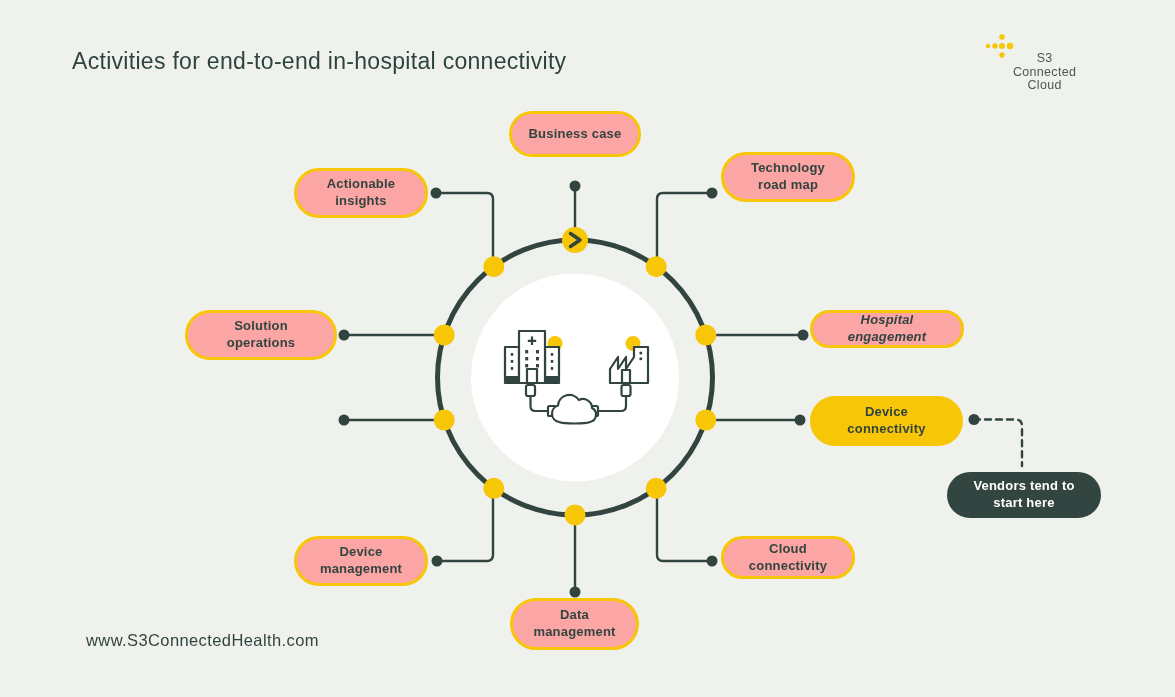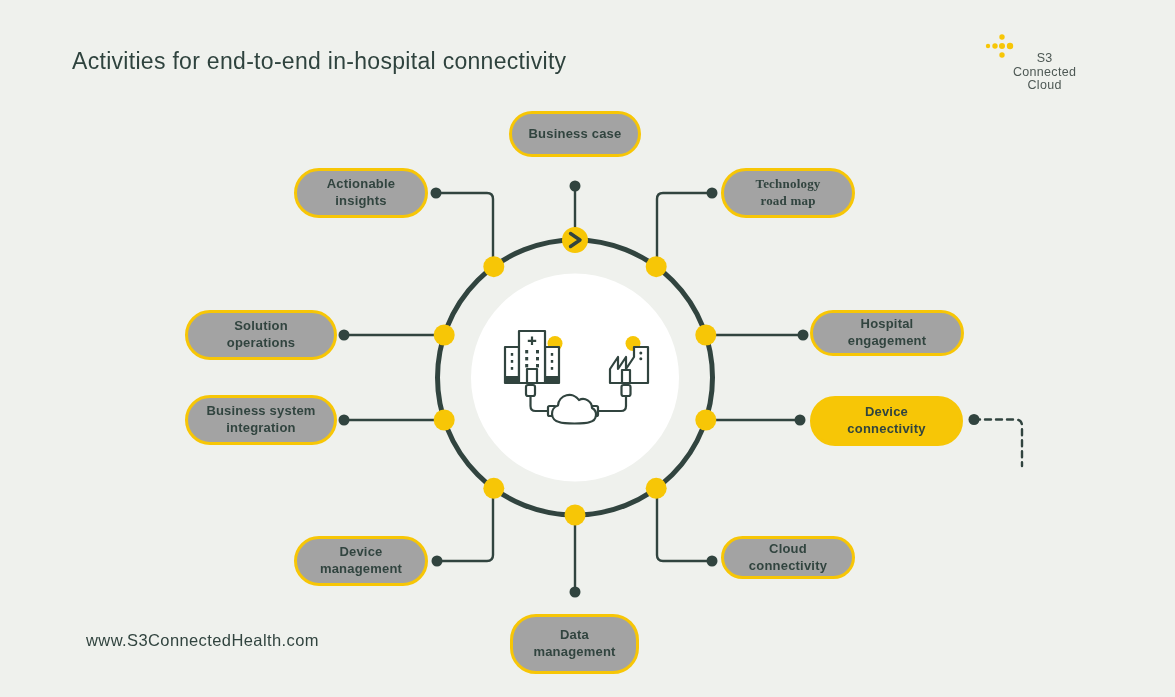--- a/index.html
+++ b/index.html
@@ -18,21 +18,21 @@
   .logo{position:absolute;left:982px;top:30px;width:120px;}
   .logo-text{
     position:absolute;left:31px;top:22px;
     font-size:12.5px;font-weight:400;line-height:13.5px;
     letter-spacing:.3px;color:#4D5854;text-align:center;
   }
   .diagram-svg{position:absolute;left:0;top:0;}
   .pill{
     position:absolute;box-sizing:border-box;
     display:flex;align-items:center;justify-content:center;
-    background:#a3a3a3;border:3px solid #F7C606;border-radius:26px;
+    background:#fca5a5;border:3px solid #F7C606;border-radius:26px;
     color:#31443F;font-size:13px;font-weight:700;line-height:1.3;
     text-align:center;white-space:pre-line;letter-spacing:.2px;
   }
   .pill.filled{background:#F7C606;border-color:#F7C606;}
   .pill.callout{background:#334540;border-color:#334540;color:#FFFFFF;}
   .footer{
     position:absolute;left:74px;top:631px;
     font-size:16.5px;letter-spacing:.4px;color:#31443F;margin-left:12px;
   }
 </style>
@@ -160,34 +160,34 @@
       <circle cx="344" cy="420" r="5.5"></circle>
       <circle cx="800" cy="420" r="5.5"></circle>
       <circle cx="437" cy="561" r="5.5"></circle>
       <circle cx="712" cy="561" r="5.5"></circle>
       <circle cx="575" cy="592" r="5.5"></circle>
       <circle cx="974" cy="419.5" r="5.5"></circle>
     </g>
   </svg>
 
   <div class="pill" style="left:509px;top:111px;width:132px;height:46px;">Business case</div>
-  <div class="pill" style="left:721px;top:168px;width:134px;height:50px;font-family:Liberation Serif, serif;">Technology
+  <div class="pill" style="left:721px;top:152px;width:134px;height:50px;">Technology
 road map</div>
-  <div class="pill" style="left:810px;top:310px;width:154px;height:46px;">Hospital
+  <div class="pill" style="left:810px;top:310px;width:154px;height:38px;font-style:italic;">Hospital
 engagement</div>
   <div class="pill filled" style="left:810px;top:396px;width:153px;height:50px;">Device
 connectivity</div>
   <div class="pill" style="left:721px;top:536px;width:134px;height:43px;">Cloud
 connectivity</div>
-  <div class="pill" style="left:510px;top:598px;width:129px;height:60px;margin-top:16px;">Data
+  <div class="pill" style="left:510px;top:598px;width:129px;height:52px;">Data
 management</div>
   <div class="pill" style="left:294px;top:536px;width:134px;height:50px;">Device
 management</div>
-  <div class="pill" style="left:185px;top:395px;width:152px;height:50px;">Business system
-integration</div>
   <div class="pill" style="left:185px;top:310px;width:152px;height:50px;">Solution
 operations</div>
   <div class="pill" style="left:294px;top:168px;width:134px;height:50px;">Actionable
 insights</div>
 
+  <div class="pill callout" style="left:947px;top:472px;width:154px;height:46px;">Vendors tend to
+start here</div>
 
   <div class="footer">www.S3ConnectedHealth.com</div>
 </div>
 
 </body></html>

